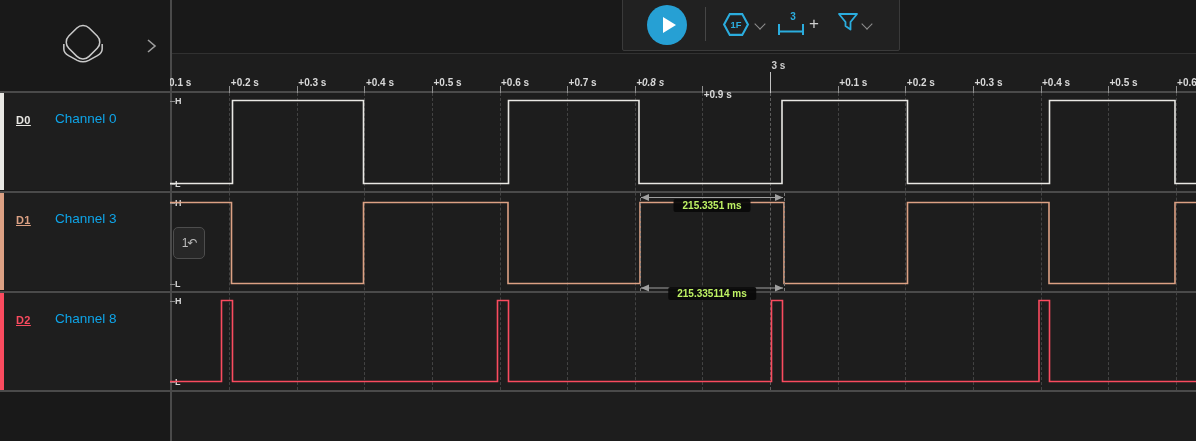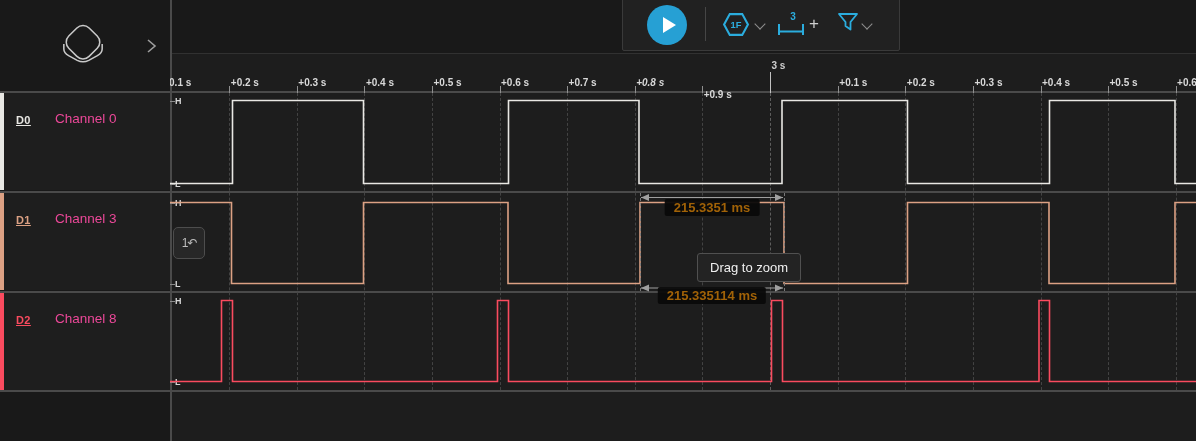--- a/index.html
+++ b/index.html
@@ -3,34 +3,34 @@
 <meta charset="utf-8">
 <style>
   html,body{margin:0;padding:0;background:#000;}
   .app{position:relative;width:1196px;height:441px;background:#191919;overflow:hidden;
        font-family:"Liberation Sans",sans-serif;color:#eee;}
   .main-bg{position:absolute;left:170px;top:53px;width:1026px;height:388px;background:#1d1d1d;
            border-top:1px solid #313131;box-sizing:border-box;}
   .row-strip{position:absolute;left:0;width:170px;background:#1e1e1e;}
   .chan-stripe{position:absolute;left:0;width:4px;}
   .chan-id{position:absolute;left:16px;font-size:11px;font-weight:bold;letter-spacing:.4px;text-decoration:underline;}
-  .chan-name{position:absolute;left:55px;font-size:13.5px;color:#ec4899;}
+  .chan-name{position:absolute;left:55px;font-size:13.5px;color:#0ea5e9;}
   .sep{position:absolute;left:0;width:1196px;height:2px;background:#4a4a4a;}
   .vline{position:absolute;left:170px;top:0;width:2px;height:441px;background:#4a4a4a;z-index:5;}
   .panel{position:absolute;left:170px;top:0;width:1026px;height:441px;overflow:hidden;z-index:6;}
   .tick-label{position:absolute;font-size:10px;font-weight:bold;color:#d9d9d9;white-space:nowrap;}
   .tick-label.major{color:#cfcfcf;}
   .tick-mark{position:absolute;width:1px;}
   .gridline{position:absolute;top:93px;height:297px;width:0;border-left:1px dashed #434343;}
   .gridline.major{border-left:1px dashed #5e5e5e;}
   .hl{position:absolute;font-size:9px;font-weight:bold;color:#d8d8d8;line-height:10px;}
   .hl-tick{position:absolute;width:5px;height:1px;background:#8a8a8a;}
   .wave-svg{position:absolute;left:0;top:0;}
   .meas-pill{position:absolute;transform:translateX(-50%);background:rgba(10,10,10,.95);
-             padding:1px 9px;border-radius:2px;font-size:13px;font-weight:bold;color:#a16207;
+             padding:1px 9px;border-radius:2px;font-size:10px;font-weight:bold;color:#bef264;
              white-space:nowrap;z-index:8;}
   .meas-guide{position:absolute;top:193px;height:98px;width:0;border-left:1px dashed #7d7d7d;opacity:.75;}
   .tooltip{position:absolute;background:#232323;border:1px solid #505050;border-radius:3px;
            font-size:13px;color:#f0f0f0;padding:6px 12px;white-space:nowrap;z-index:30;}
   .zoomprev{position:absolute;width:30px;height:30px;background:#272727;border:1px solid #4d4d4d;
             border-radius:5px;color:#bdbdbd;display:flex;align-items:center;justify-content:center;
             font-size:12px;letter-spacing:-1px;cursor:pointer;z-index:9;}
   .toolbar{position:absolute;left:622px;top:-3px;width:276px;height:52px;background:#212121;
            border:1px solid #3a3a3a;border-radius:2px;z-index:40;}
   .play{position:absolute;left:24px;top:7px;width:40px;height:40px;border-radius:50%;
@@ -155,23 +155,20 @@
         <div class="meas-guide" style="left: 470px;"></div>
         <div class="meas-guide" style="left: 614px;"></div>
         <div class="meas-pill" style="left: 542px; top: 198.5px;">215.3351 ms</div>
         <div class="meas-guide" style="left: 470px;"></div>
         <div class="meas-guide" style="left: 614px;"></div>
         <div class="meas-pill" style="left: 542px; top: 287px;">215.335114 ms</div>
       </div>
     <div class="zoomprev" id="zoomprev" style="left: 3px; top: 227px;">
       <span>1↶</span>
     </div>
-    <div class="tooltip" id="tooltip" style="left: 527px; top: 253px;">
-      <span>Drag to zoom</span>
-    </div>
   </div>
 
   <svg width="62" height="46" style="position:absolute;left:52px;top:23px;" viewBox="0 0 64 48">
     <rect x="17" y="5" width="30" height="30" rx="9" transform="rotate(45 32 20)" stroke="#c9c9c9" stroke-width="1.6" fill="none"></rect>
     <path d="M12 22 L12 27 Q12 31 17 34 L26 39 Q32 42 38 39 L47 34 Q52 31 52 27 L52 22" stroke="#c9c9c9" stroke-width="1.6" fill="none"></path>
   </svg>
   <svg class="logo-chev" width="14" height="20" viewBox="0 0 14 20">
     <polyline points="4,4 11,10 4,16" stroke="#9e9e9e" stroke-width="1.6" fill="none"></polyline>
   </svg>
 

